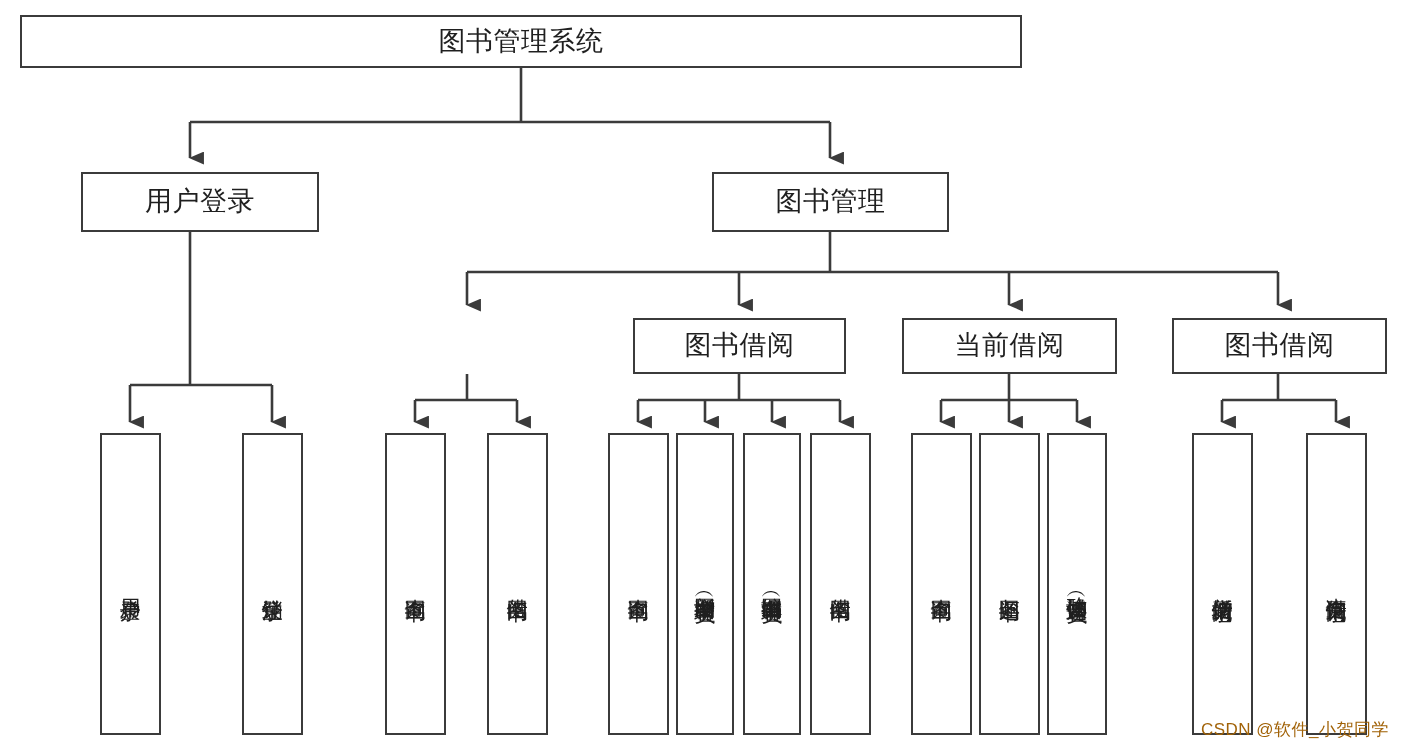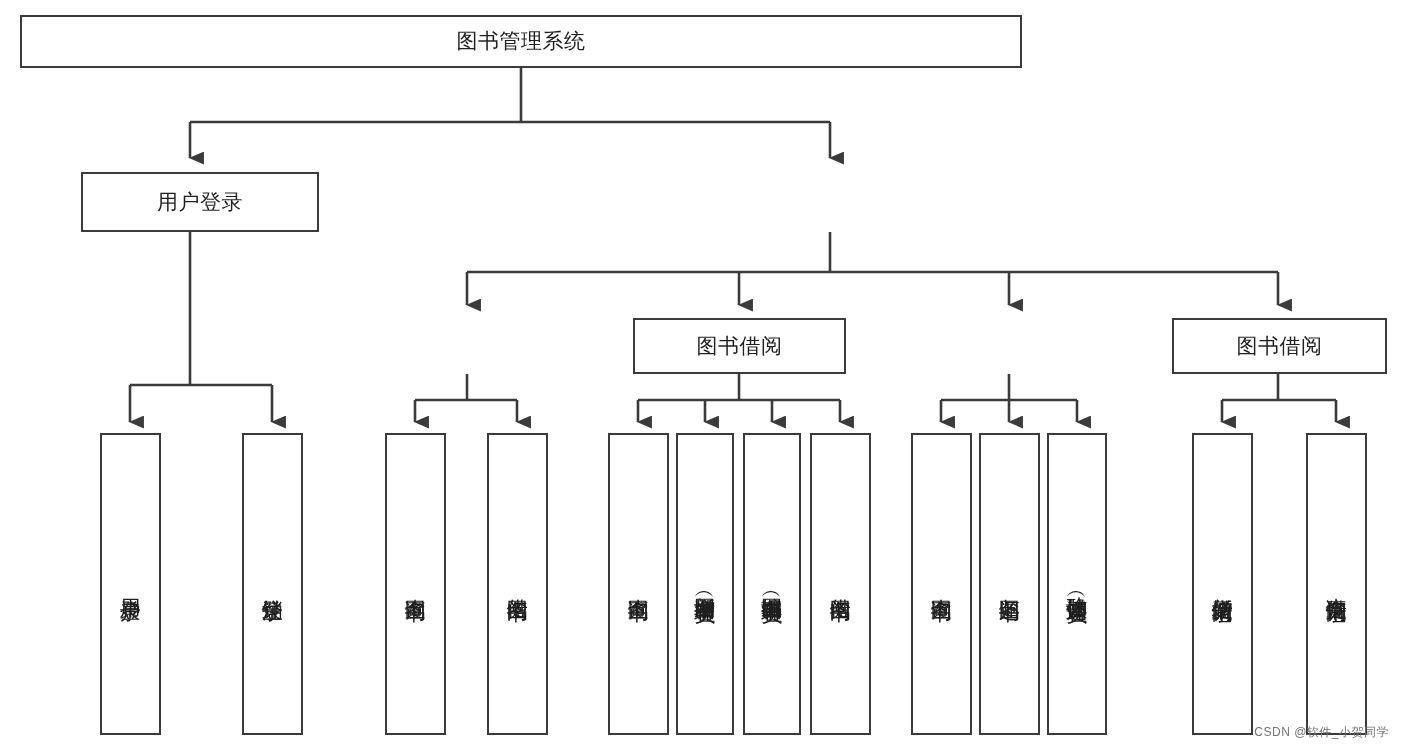--- a/index.html
+++ b/index.html
@@ -31,21 +31,21 @@
     box-sizing: border-box;
     border: 2.5px solid #3b3b3b;
     background: #ffffff;
     display: flex;
     align-items: center;
     justify-content: center;
     color: #1c1c1c;
     z-index: 2;
   }
   .node .label {
-    font-size: 21px;
+    font-size: 27px;
     line-height: 1.15;
     letter-spacing: 0.5px;
     white-space: nowrap;
     color: #1f1f1f;
   }
   
   .node.leaf {
     align-items: flex-start;
     padding-top: 0;
   }
@@ -63,22 +63,22 @@
     height: 100%;
     width: 100%;
     display: flex;
     align-items: center;
     justify-content: center;
   }
   .watermark {
     position: absolute;
     right: 16px;
     bottom: 6px;
-    font-size: 12px;
-    color: #737373;
+    font-size: 17px;
+    color: #a16207;
     letter-spacing: 0.5px;
     z-index: 5;
     white-space: nowrap;
     font-family: "Liberation Sans", "DejaVu Sans", sans-serif;
   }
 </style>
 </head>
 <body>
 
 <div id="canvas">
@@ -153,26 +153,32 @@
   </svg>
 
   <div class="node" style="left:20px; top:15px; width:1002px; height:53px;">
     <span class="label">图书管理系统</span>
   </div>
 
   <div class="node" style="left:81px; top:172px; width:238px; height:60px;">
     <span class="label">用户登录</span>
   </div>
 
+  <div class="node" style="left:712px; top:172px; width:237px; height:60px;">
+    <span class="label">图书管理</span>
+  </div>
 
 
   <div class="node" style="left:633px; top:318px; width:213px; height:56px;">
     <span class="label">图书借阅</span>
   </div>
 
+  <div class="node" style="left:902px; top:318px; width:215px; height:56px;">
+    <span class="label">当前借阅</span>
+  </div>
 
   <div class="node" style="left:1172px; top:318px; width:215px; height:56px;">
     <span class="label">图书借阅</span>
   </div>
 
   <div class="node leaf" style="left:100px; top:433px; width:61px; height:302px;">
     <div class="leafwrap">
       <span class="label">用户登录</span>
     </div>
   </div>

